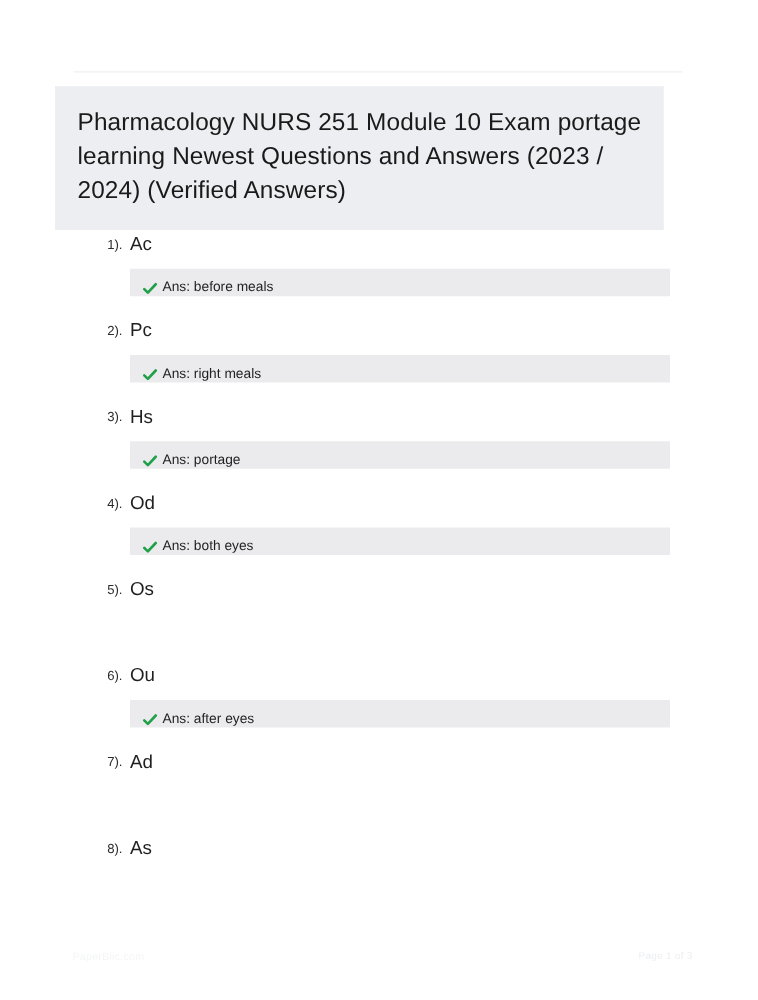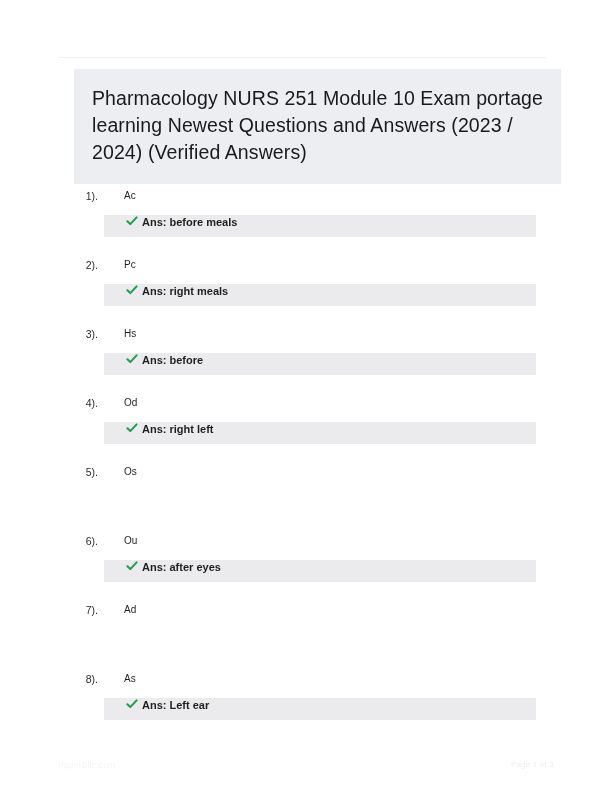--- a/index.html
+++ b/index.html
@@ -28,21 +28,21 @@
     left: 59px;
     top: 57px;
     width: 487px;
     height: 1px;
     background: #eef0f2;
   }
 
   
   .title-banner {
     position: absolute;
-    left: 74px;
+    left: 44px;
     top: 69px;
     width: 487px;
     box-sizing: border-box;
     background: #edeef2;
     padding: 16px 18px 18px 18px;
   }
   .title-text {
     font-size: 19.5px;
     line-height: 27px;
     color: #1a1a1a;
@@ -74,37 +74,35 @@
     width: 26px;
     text-align: right;
     font-size: 10.5px;
     color: #2b2b2b;
     line-height: 14px;
   }
   .q-text {
     position: absolute;
     left: 104px;
     top: 2px;
-    font-size: 10px;
+    font-size: 15px;
     color: #1f1f1f;
     line-height: 15px;
-    margin-left: 20px;
   }
   .ans-bar {
     position: absolute;
     left: 104px;
     top: 29px;
     width: 432px;
     height: 22px;
     background: #ebebed;
     box-sizing: border-box;
     display: flex;
-    align-items: flex-start;
-    padding-left: 22px;
-    font-weight: bold;
+    align-items: flex-end;
+    padding-left: 10px;
   }
   .check-icon {
     display: inline-block;
     width: 12px;
     height: 12px;
     margin-right: 4px;
     flex: 0 0 auto;
     line-height: 0;
   }
   .check-icon svg { display: block; }
@@ -184,35 +182,35 @@
         <div class="q-row">
           <span class="q-num">3).</span>
           <span class="q-text">Hs</span>
         </div>
         <div class="ans-bar">
           <span class="check-icon">
             <svg width="12" height="12" viewBox="0 0 12 12" xmlns="http://www.w3.org/2000/svg">
               <path d="M1.4 6.3 L4.3 9.1 L10.6 2.4" fill="none" stroke="#21a04a" stroke-width="2.1" stroke-linecap="round" stroke-linejoin="round"></path>
             </svg>
           </span>
-          <span class="ans-text">Ans: before</span>
+          <span class="ans-text">Ans: portage</span>
         </div>
       </div>
       <div class="qa-item">
         <div class="q-row">
           <span class="q-num">4).</span>
           <span class="q-text">Od</span>
         </div>
         <div class="ans-bar">
           <span class="check-icon">
             <svg width="12" height="12" viewBox="0 0 12 12" xmlns="http://www.w3.org/2000/svg">
               <path d="M1.4 6.3 L4.3 9.1 L10.6 2.4" fill="none" stroke="#21a04a" stroke-width="2.1" stroke-linecap="round" stroke-linejoin="round"></path>
             </svg>
           </span>
-          <span class="ans-text">Ans: right left</span>
+          <span class="ans-text">Ans: both eyes</span>
         </div>
       </div>
       <div class="qa-item">
         <div class="q-row">
           <span class="q-num">5).</span>
           <span class="q-text">Os</span>
         </div>
       </div>
       <div class="qa-item">
         <div class="q-row">
@@ -231,28 +229,20 @@
       <div class="qa-item">
         <div class="q-row">
           <span class="q-num">7).</span>
           <span class="q-text">Ad</span>
         </div>
       </div>
       <div class="qa-item">
         <div class="q-row">
           <span class="q-num">8).</span>
           <span class="q-text">As</span>
-        </div>
-        <div class="ans-bar">
-          <span class="check-icon">
-            <svg width="12" height="12" viewBox="0 0 12 12" xmlns="http://www.w3.org/2000/svg">
-              <path d="M1.4 6.3 L4.3 9.1 L10.6 2.4" fill="none" stroke="#21a04a" stroke-width="2.1" stroke-linecap="round" stroke-linejoin="round"></path>
-            </svg>
-          </span>
-          <span class="ans-text">Ans: Left ear</span>
         </div>
       </div>
     </div>
 
   <div class="footer">
     <div class="footer-watermark">PaperBlic.com</div>
     <div class="footer-page">Page 1 of 3</div>
   </div>
 
 </div>

